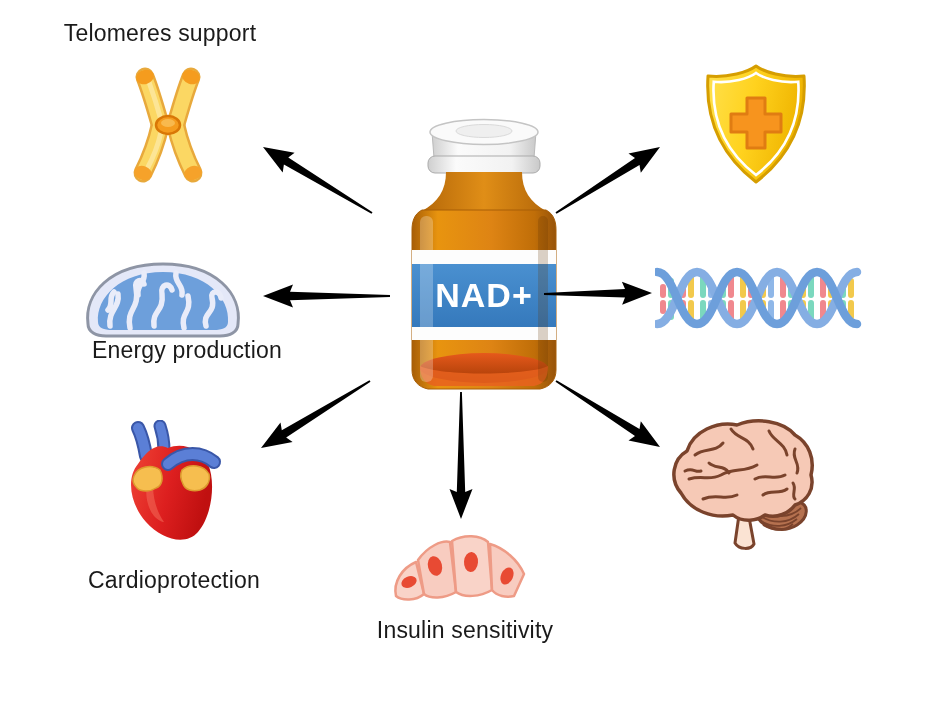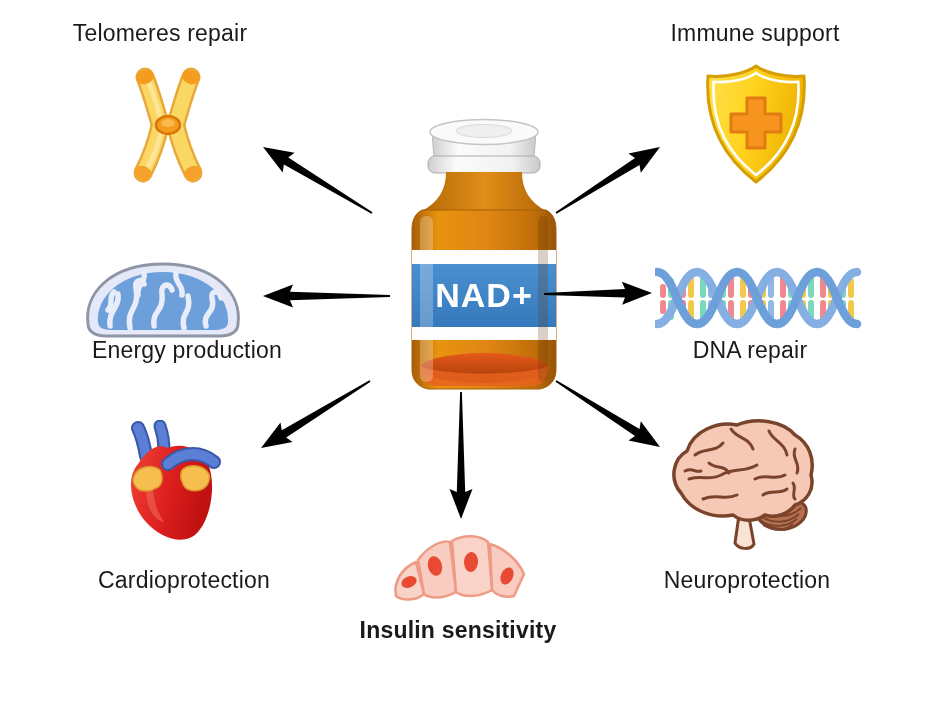--- a/index.html
+++ b/index.html
@@ -13,27 +13,24 @@
   }
   .icon-box{position:absolute;}
   #arrows-layer{position:absolute;left:0;top:0;width:925px;height:714px;pointer-events:none;}
   svg{display:block;}
 </style>
 </head>
 <body>
 
 <div id="canvas">
 
-  <div class="node-label" style="left:40px;top:20px;width:240px;">Telomeres repair</div>
-  <div class="node-label" style="left:635px;top:20px;width:240px;">Immune support</div>
+  <div class="node-label" style="left:40px;top:20px;width:240px;">Telomeres support</div>
   <div class="node-label" style="left:42px;top:337px;width:240px;text-align:right;">Energy production</div>
-  <div class="node-label" style="left:630px;top:337px;width:240px;">DNA repair</div>
-  <div class="node-label" style="left:64px;top:567px;width:240px;">Cardioprotection</div>
-  <div class="node-label" style="left:627px;top:567px;width:240px;">Neuroprotection</div>
-  <div class="node-label" style="left:338px;top:617px;width:240px;font-weight:bold;">Insulin sensitivity</div>
+  <div class="node-label" style="left:54px;top:567px;width:240px;">Cardioprotection</div>
+  <div class="node-label" style="left:345px;top:617px;width:240px;">Insulin sensitivity</div>
 
   <div class="icon-box" style="left:120px;top:62px;">
     <svg width="96" height="126" viewBox="0 0 96 126">
       <g stroke-linecap="round" fill="none">
         <path d="M40,62 C36,48 31,30 25,15" stroke="#E8A93C" stroke-width="19"></path>
         <path d="M56,62 C60,48 65,30 71,15" stroke="#E8A93C" stroke-width="19"></path>
         <path d="M40,64 C36,82 29,99 23,111" stroke="#E8A93C" stroke-width="19"></path>
         <path d="M56,64 C60,82 67,99 73,111" stroke="#E8A93C" stroke-width="19"></path>
         <path d="M40,62 C36,48 31,30 25,15" stroke="#FBD763" stroke-width="14"></path>
         <path d="M56,62 C60,48 65,30 71,15" stroke="#FBD763" stroke-width="14"></path>

